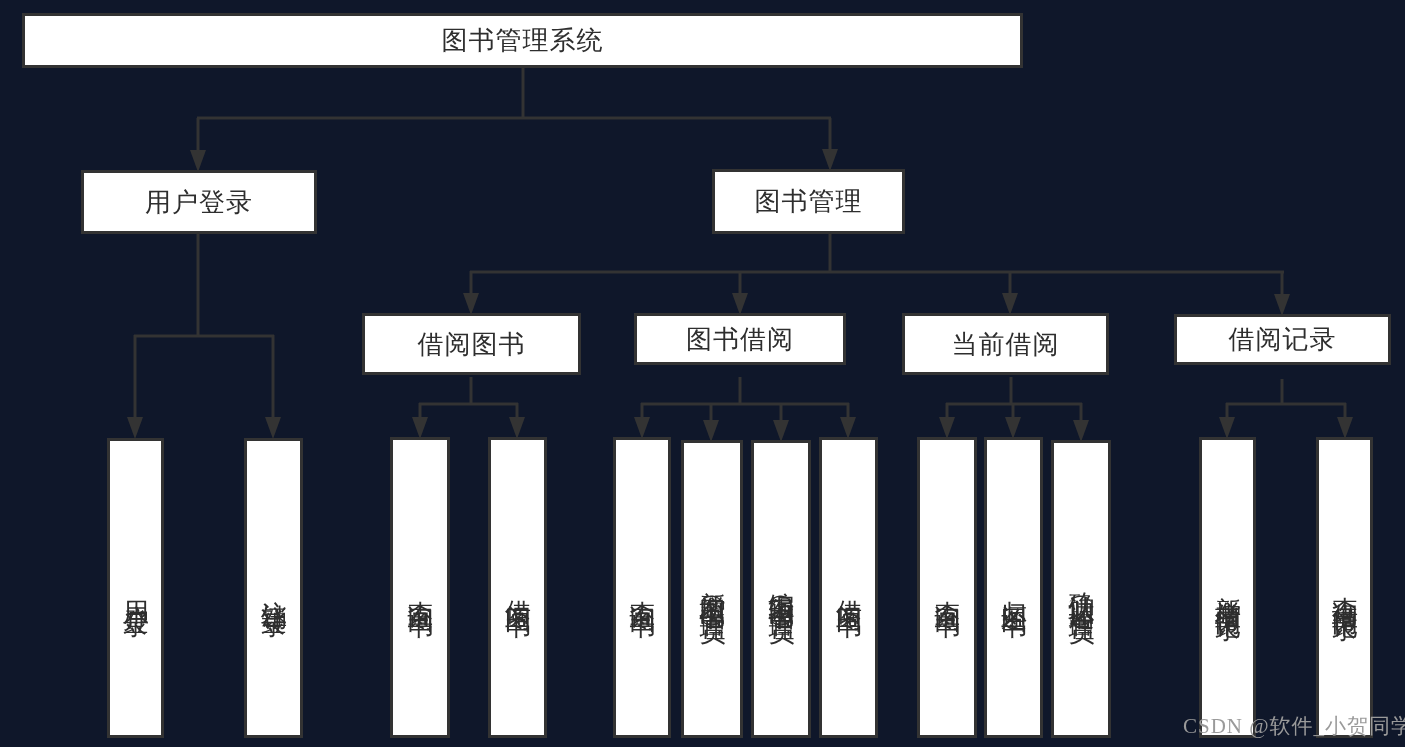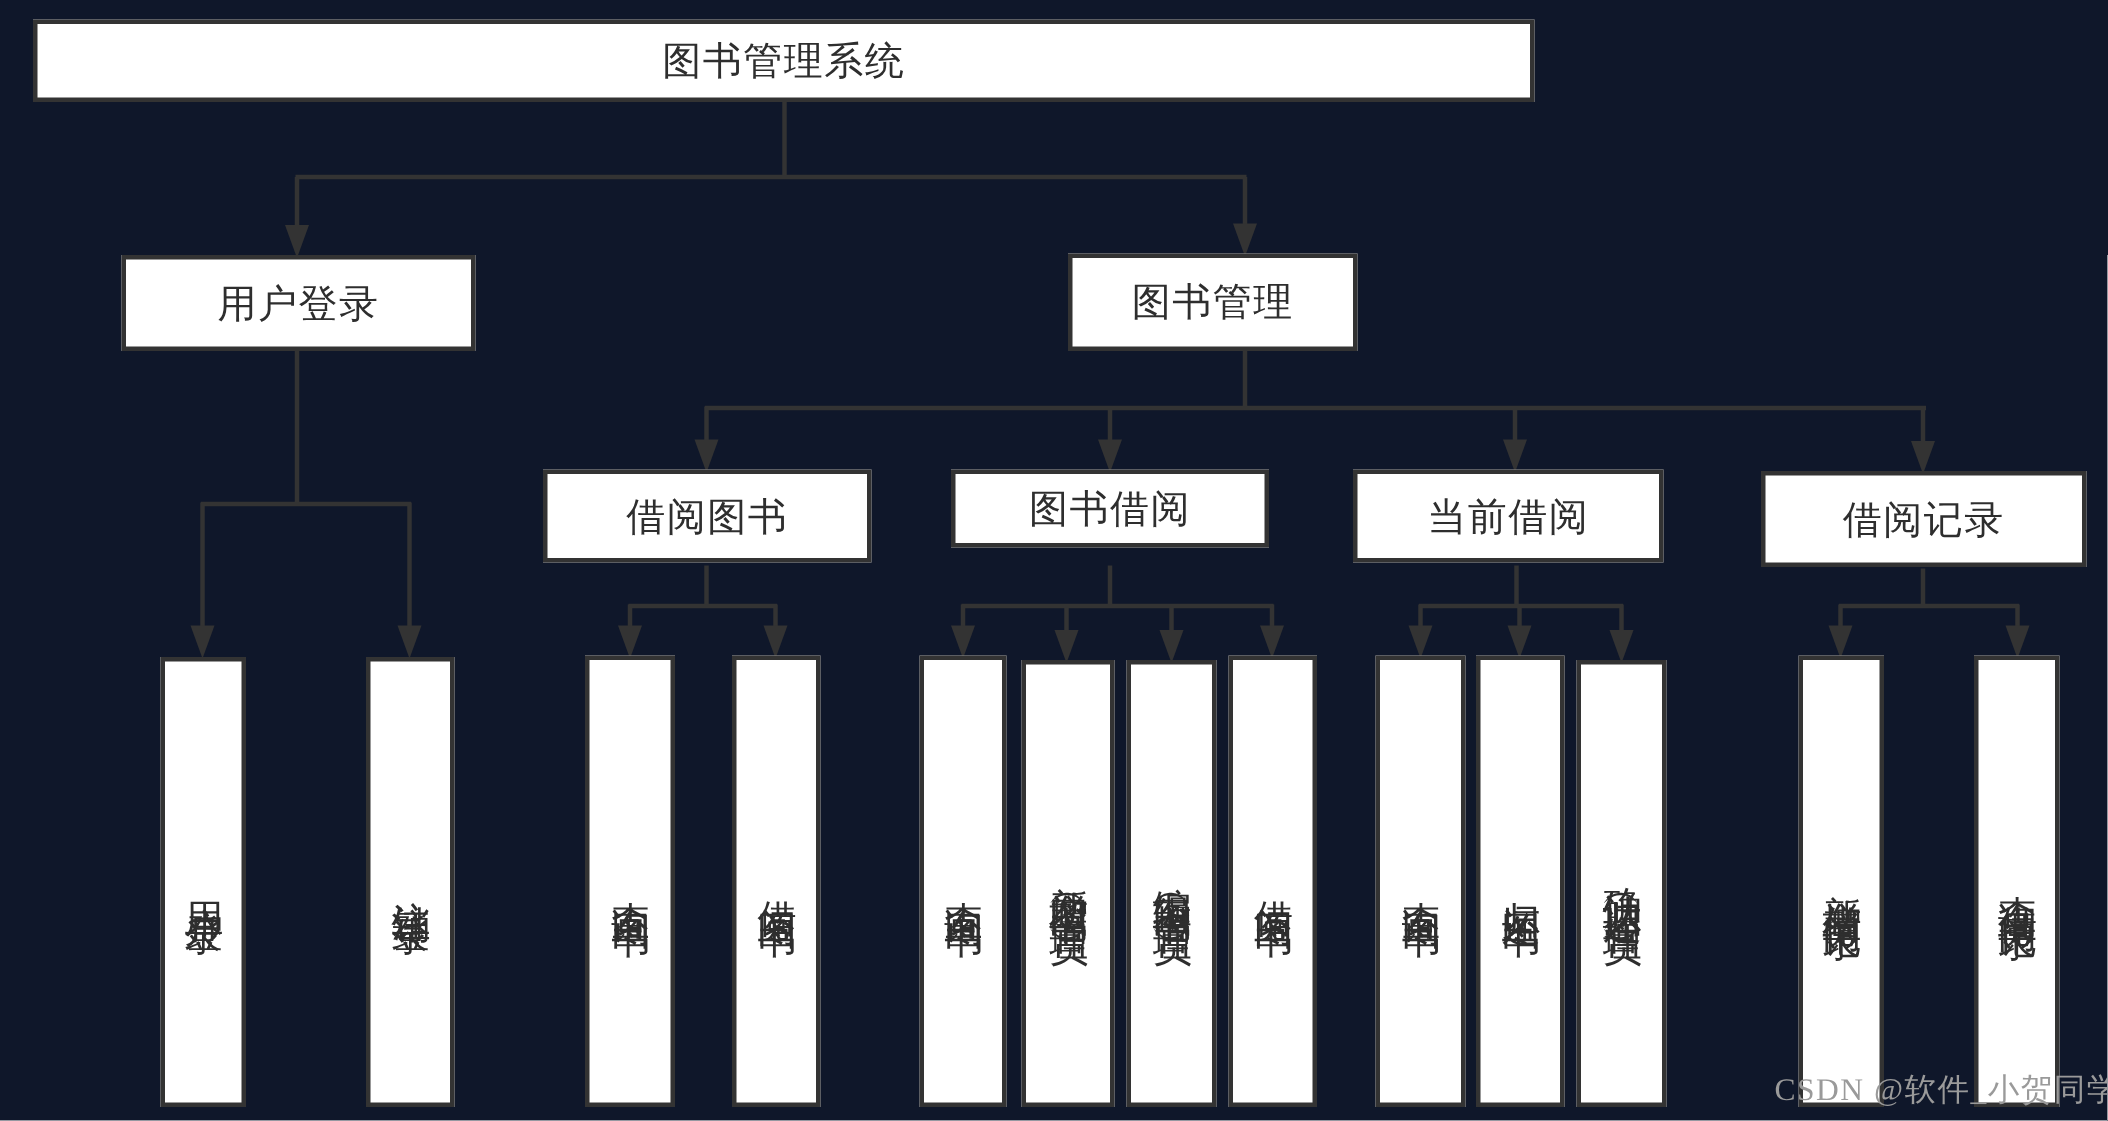--- a/index.html
+++ b/index.html
@@ -108,21 +108,21 @@
 
   <div class="box" style="left:362px;top:313px;width:219px;height:62px">
     <span class="label">借阅图书</span>
   </div>
   <div class="box" style="left:634px;top:313px;width:212px;height:52px">
     <span class="label">图书借阅</span>
   </div>
   <div class="box" style="left:902px;top:313px;width:207px;height:62px">
     <span class="label">当前借阅</span>
   </div>
-  <div class="box" style="left:1174px;top:314px;width:217px;height:64px">
+  <div class="box" style="left:1174px;top:314px;width:217px;height:51px">
     <span class="label">借阅记录</span>
   </div>
 
   <div class="box v" style="left:107px;top:438px;width:57px;height:300px">
     <span class="label">用户登录</span>
   </div>
   <div class="box v" style="left:244px;top:438px;width:59px;height:300px">
     <span class="label">注销登录</span>
   </div>
 

